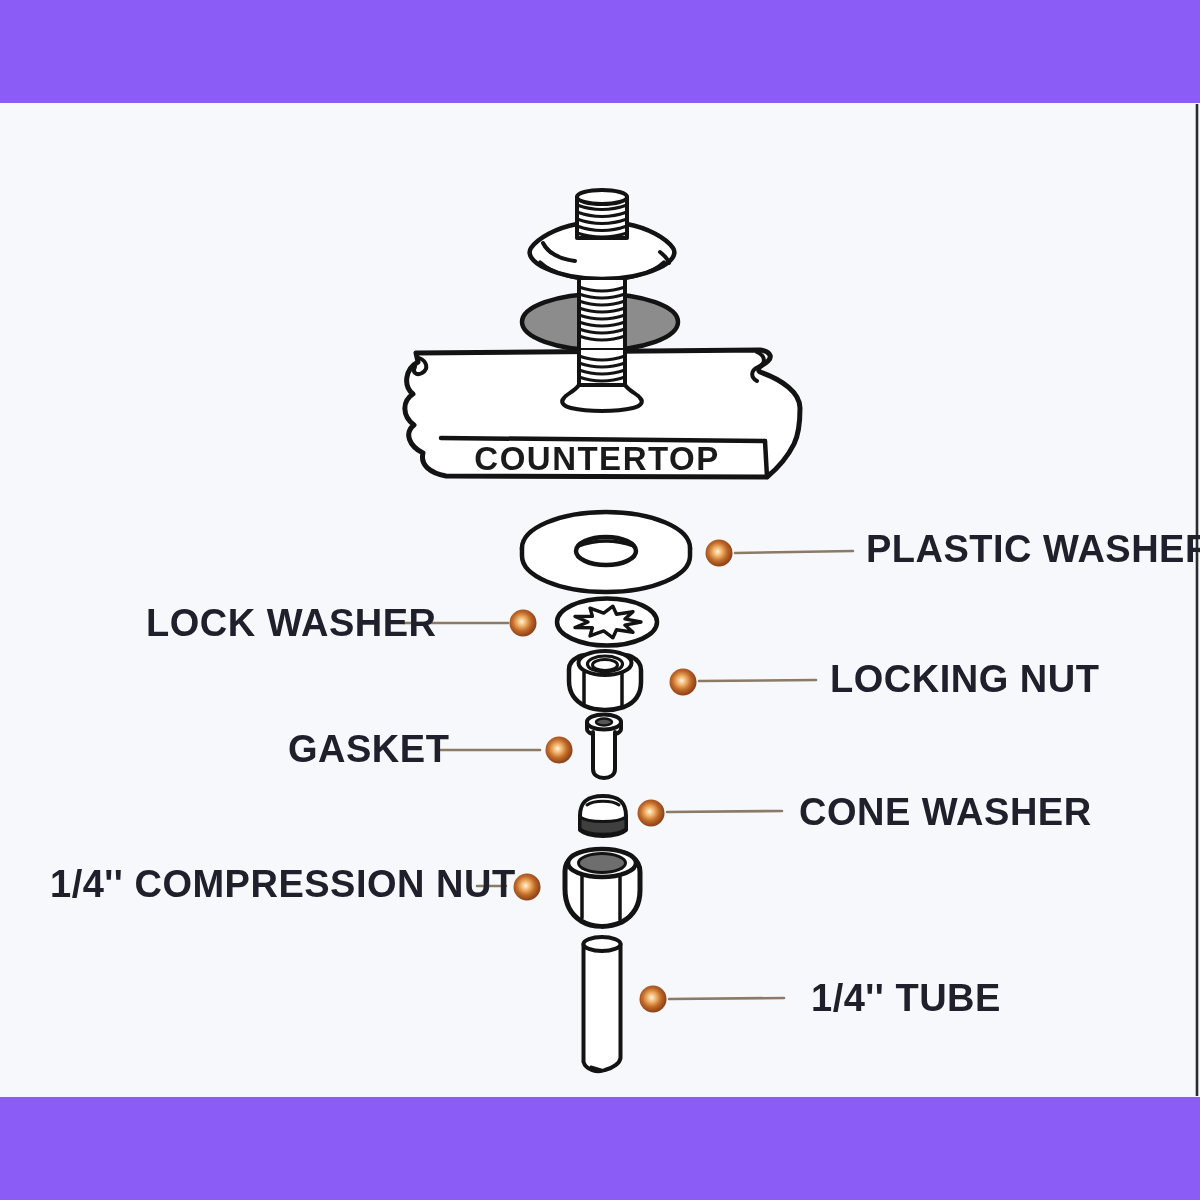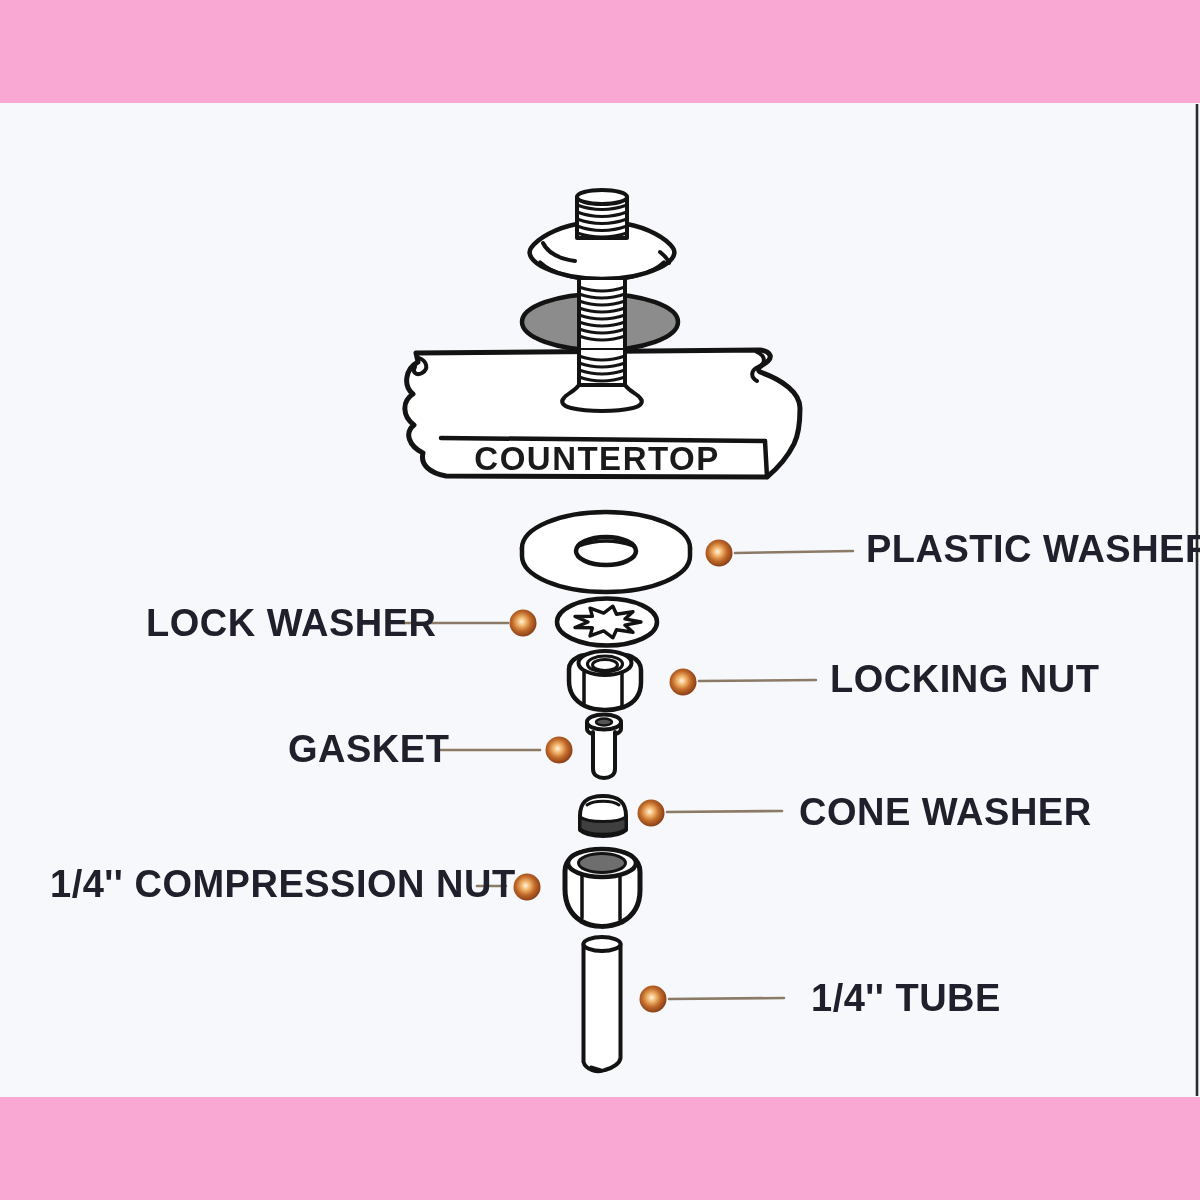--- a/index.html
+++ b/index.html
@@ -1,16 +1,16 @@
 <!DOCTYPE html>
 <html><head>
 <meta charset="utf-8">
 <style>
   html,body{margin:0;padding:0;background:#ffffff;width:1200px;height:1200px;overflow:hidden;}
-  #stage{position:relative;width:1200px;height:1200px;background:#f9a8d4;}
+  #stage{position:relative;width:1200px;height:1200px;background:#8b5cf6;}
   svg{position:absolute;left:0;top:0;}
   .ink{stroke:#131313;fill:none;stroke-linecap:round;stroke-linejoin:round;}
   .fillw{fill:#ffffff;stroke:#131313;stroke-linecap:round;stroke-linejoin:round;}
   .label{font-family:"Liberation Sans",sans-serif;font-weight:bold;font-size:38px;fill:#20202c;letter-spacing:0.5px;}
   .ctop-label{font-family:"Liberation Sans",sans-serif;font-weight:bold;font-size:33px;fill:#1a1a1a;letter-spacing:1.5px;}
   .leader{stroke:#8a7a66;stroke-width:2.6;stroke-linecap:round;}
 </style>
 </head>
 <body>
 

